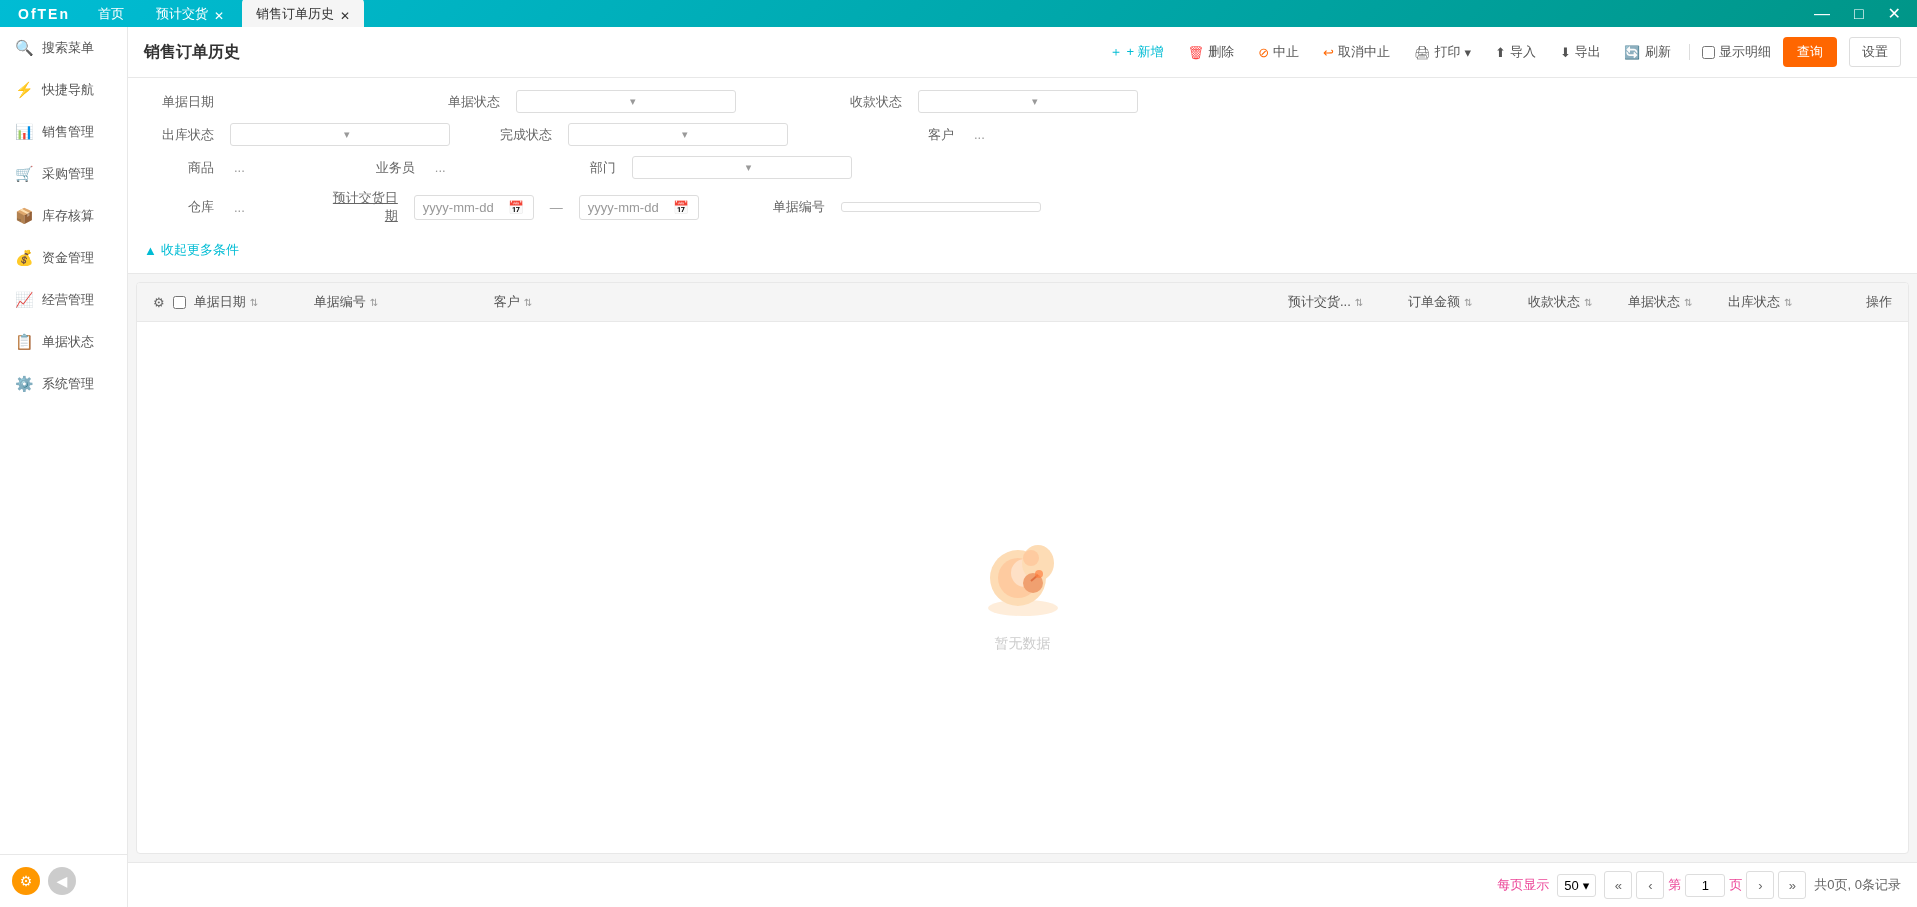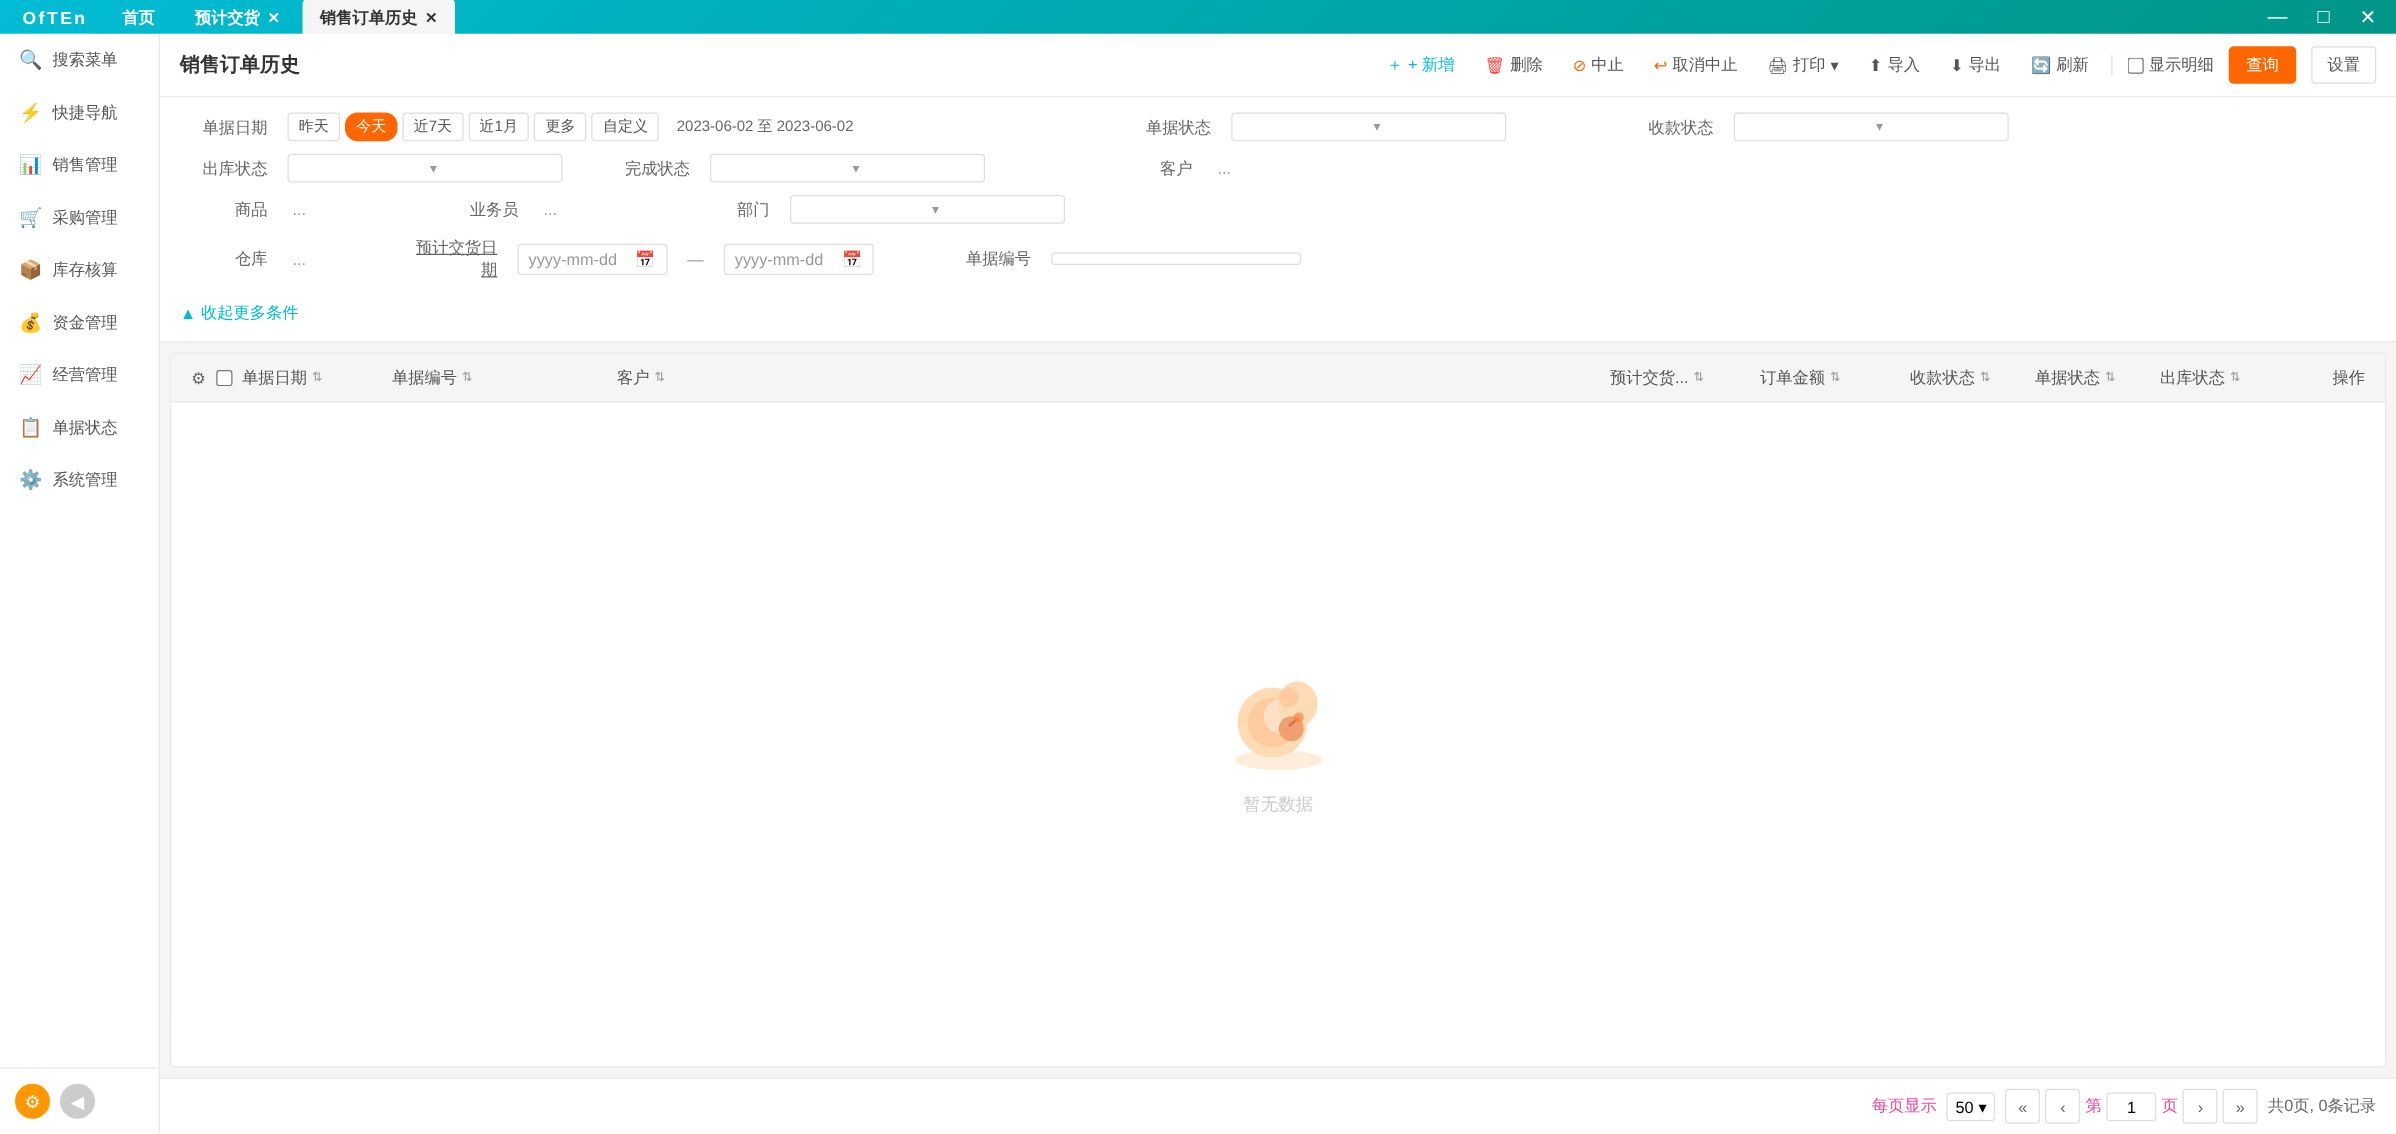--- a/index.html
+++ b/index.html
@@ -2,21 +2,21 @@
 <html><head>
   <meta charset="utf-8">
   <style>
     * { box-sizing: border-box; margin: 0; padding: 0; font-family: 'Microsoft YaHei', Arial, sans-serif; font-size: 13px; }
     body { display: flex; flex-direction: column; height: 907px; width: 1917px; overflow: hidden; background: #f5f5f5; }
 
     
     .top-bar { height: 27px; background: linear-gradient(135deg, #00bcd4, #009688); display: flex; align-items: center; padding: 0 8px; gap: 4px; flex-shrink: 0; }
     .top-bar-close { margin-left: auto; display: flex; gap: 8px; }
     .top-bar-btn { background: none; border: none; color: white; cursor: pointer; font-size: 16px; padding: 4px 8px; }
-    .tab { display: flex; align-items: center; padding: 6px 14px; border-radius: 4px 4px 0 0; cursor: pointer; color: white; font-size: 13px; gap: 6px; font-weight: bold; }
+    .tab { display: flex; align-items: flex-end; padding: 6px 14px; border-radius: 4px 4px 0 0; cursor: pointer; color: white; font-size: 13px; gap: 6px; }
     .tab.active { background: #f5f5f5; color: #333; }
     .tab-close { font-size: 12px; cursor: pointer; }
     .top-brand { color: white; font-size: 14px; font-weight: bold; letter-spacing: 2px; padding: 0 10px; }
 
     
     .main-layout { display: flex; flex: 1; overflow: hidden; }
 
     
     .sidebar { width: 128px; background: white; display: flex; flex-direction: column; border-right: 1px solid #e8e8e8; flex-shrink: 0; }
     .sidebar-item { display: flex; align-items: center; gap: 8px; padding: 12px 16px; cursor: pointer; color: #555; font-size: 13px; }
@@ -199,31 +199,20 @@
         </label>
         <button class="toolbar-btn primary">查询</button>
         <button class="toolbar-btn" style="border:1px solid #ddd; border-radius:3px; padding:5px 12px;">设置</button>
       </div>
     </div>
 
     <div class="filter-area">
 
       <div class="filter-row">
         <span class="filter-label">单据日期</span>
-        <div class="filter-value">
-          <div class="date-quick-btns">
-            <button class="date-quick-btn">昨天</button>
-            <button class="date-quick-btn active">今天</button>
-            <button class="date-quick-btn">近7天</button>
-            <button class="date-quick-btn">近1月</button>
-            <button class="date-quick-btn">更多</button>
-            <button class="date-quick-btn">自定义</button>
-          </div>
-          <span class="date-range" style="margin-left:8px;">2023-06-02 至 2023-06-02</span>
-        </div>
         <span class="filter-label" style="margin-left:200px;">单据状态</span>
         <div class="filter-select" style="min-width:220px;">
           <span></span>
           <span class="arrow">▾</span>
         </div>
         <span class="filter-label" style="margin-left:80px;">收款状态</span>
         <div class="filter-select" style="min-width:220px;">
           <span></span>
           <span class="arrow">▾</span>
         </div>

